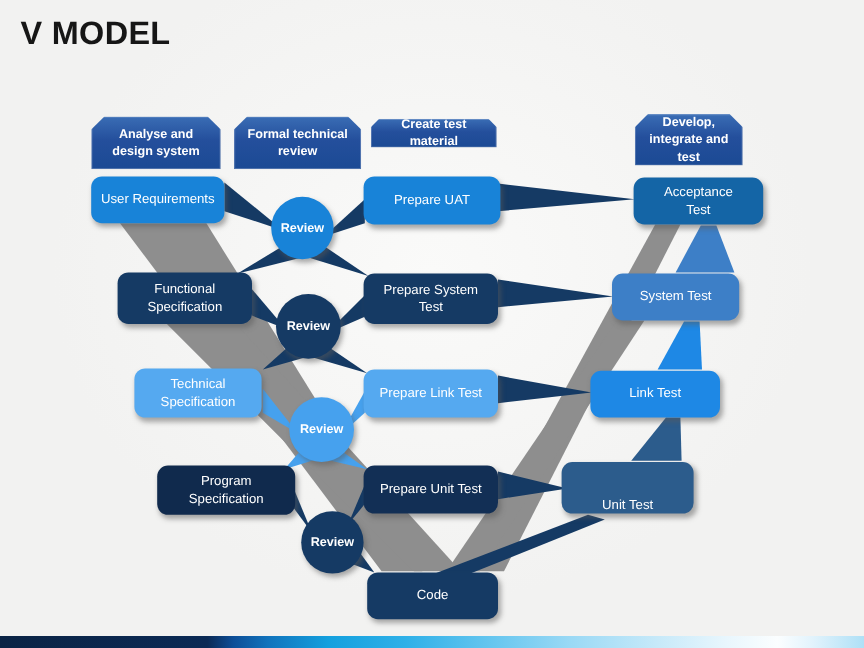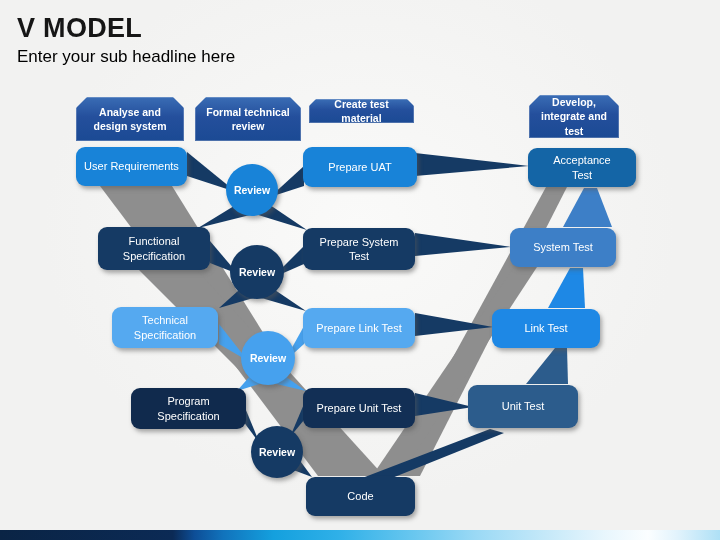--- a/index.html
+++ b/index.html
@@ -49,36 +49,35 @@
   }
   .c-bright{background:var(--bright);}
   .c-navy{background:var(--navy);}
   .c-light{background:var(--light);}
   .c-lightbubble{background:var(--lightbubble);}
   .c-darkest{background:var(--darkest);}
   .c-prepunit{background:var(--prepunit);}
   .c-acceptance{background:var(--acceptance);}
   .c-system{background:var(--system);}
   .c-link{background:var(--link);}
-  .c-unit{background:var(--unit);}
+  .c-unit{background:var(--unit);align-items:flex-end;}
   .bottom-bar{
     position:absolute;left:0;top:530px;width:720px;height:10px;z-index:4;
     background:linear-gradient(90deg,
       #0a2445 0%, #0b2a55 24%, #0d4e97 27%, #1173bc 31%, #14a0de 38%,
       #2fb0e8 47%, #66c6ef 57%, #9ad9f5 66%, #c6e9f9 76%, #e8f6fd 84%,
       #fbfeff 90%, #e2f3fc 94%, #aee0f6 100%);
   }
 </style>
 </head>
 <body>
 
 <div class="slide">
 
   <div class="title">V MODEL</div>
-  <div class="subtitle">Enter your sub headline here</div>
 
   <svg class="connectors" width="720" height="540" viewBox="0 0 720 540">
 
     <polygon class="band" points="100,186 172,186 352,476 318,476"></polygon>
     <polygon class="band" points="138,269 196,269 384,476 345,476"></polygon>
     <polygon class="band" points="546,187 567,187 420,476 388,476"></polygon>
     <polygon class="band" points="514,267 537,267 400,476 372,476"></polygon>
 
     <polygon class="wnavy" points="187,152 187,176 236,192"></polygon>
     <polygon class="wnavy" points="304,166 304,186 270,197"></polygon>

